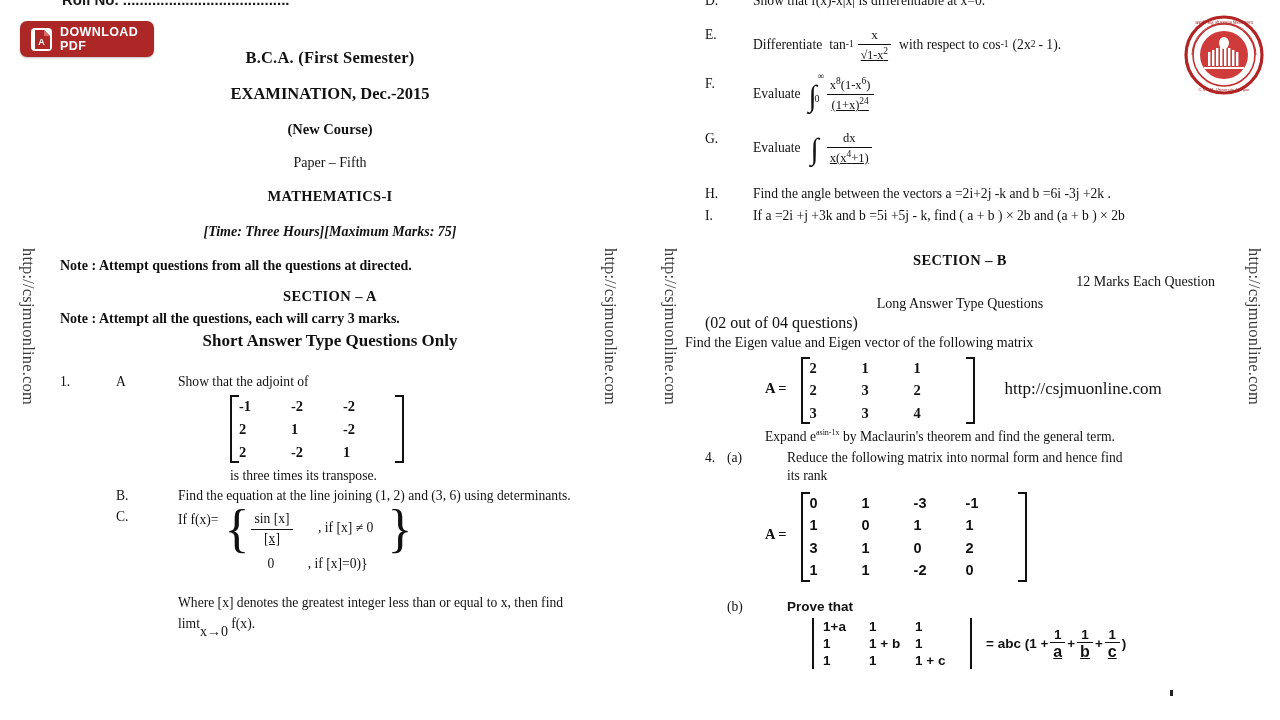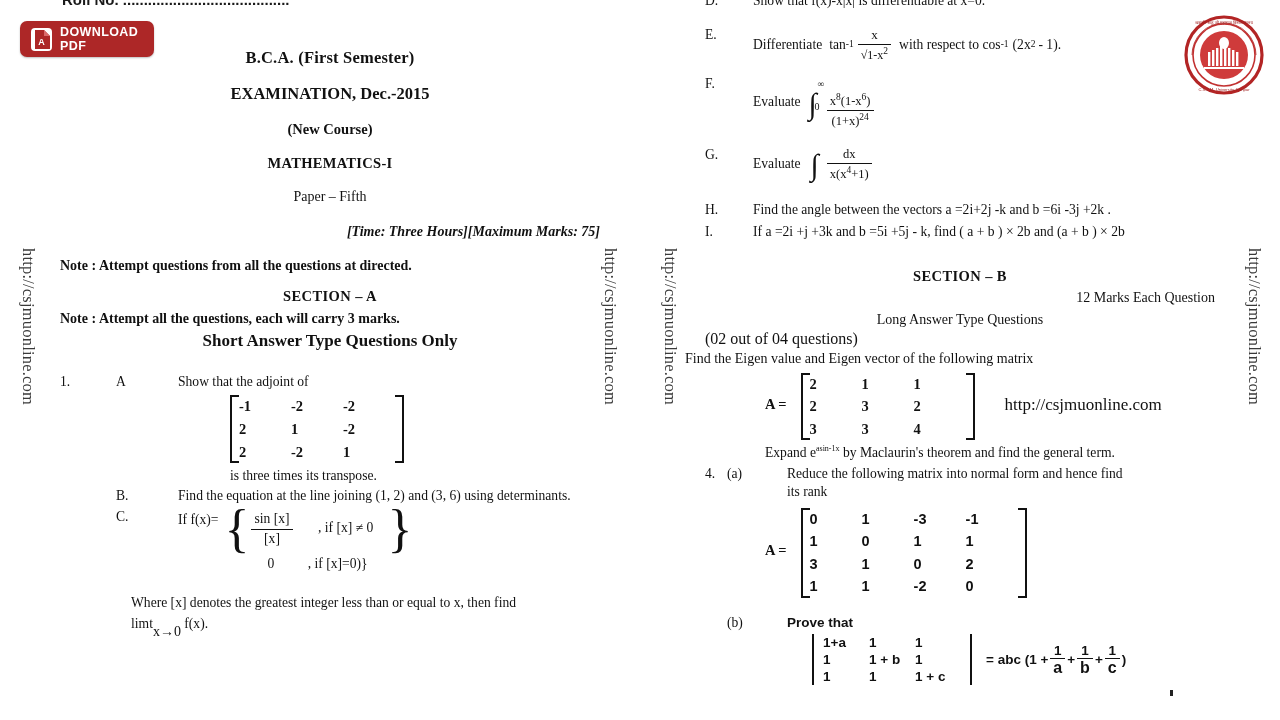--- a/index.html
+++ b/index.html
@@ -49,21 +49,21 @@
   .right-col { position:absolute; left:705px; top:-8px; width:510px; }
 
   .ctr { text-align:center; }
   .hd1 { font-size:16.5px; font-weight:700; letter-spacing:.2px; margin-top:8px; }
   .hd2 { font-size:16.5px; font-weight:700; margin-top:16px; }
   .hd3 { font-size:14.5px; font-weight:700; margin-top:17px; }
   .hd4 { font-size:14px; font-weight:400; margin-top:17px; }
   .hd5 { font-size:14.5px; font-weight:700; margin-top:17px; letter-spacing:.3px;}
 
   .timerow {
-    display:flex; justify-content:flex-end;
+    display:flex; justify-content:center;
     font-style: italic; font-size:14px; font-weight:600;
     margin-top:19px;
   }
   .note { font-size:14px; font-weight:700; margin-top:18px; }
   .sect { text-align:center; font-size:14.5px; font-weight:700; margin-top:14px; letter-spacing:.4px;}
   .note2 { font-size:14px; font-weight:700; margin-top:6px; }
   .satq { text-align:center; font-size:17px; font-weight:700; margin-top:4px; }
 
   
   .q { display:flex; margin-top:7px; font-size:13.6px; line-height:1.35; }
@@ -93,21 +93,21 @@
   .det { display:inline-flex; align-items:stretch;padding-left:12px; }
   .det .bar { width:2px; background:#111; }
   .det .cells { display:table; padding:0 9px; }
   .det .cell { display:table-cell; padding:1px 14px 1px 0; font-size:13.5px;
                font-family:"Liberation Sans", sans-serif; font-weight:700; min-width:46px; }
 
   
   .brace { font-size:52px; line-height:.82; font-weight:300; }
   .frac { display:inline-block; text-align:center; vertical-align:middle; }
   .frac .top { border-bottom:1.4px solid #111; padding:0 3px; display:block; }
-  .frac .bot { display:block; padding:0 3px; }
+  .frac .bot { display:block; padding:0 3px;text-decoration:underline; }
   .fs { font-size:13.6px; }
 
   
   .intg { font-size:30px; line-height:.6; vertical-align:-9px; font-family:"Liberation Serif", serif;}
   .lim2 { font-size:14px; vertical-align:-8px; }
   sup.s { font-size:9.5px; }
 
   
   .wm-v {
     position:absolute;
@@ -158,22 +158,22 @@
       <path d="M14 43 a32 32 0 0 1 64 0" fill="none" stroke="#b32525" stroke-width="0.8"></path>
       <text x="46" y="12" font-size="4.2" fill="#a02020" text-anchor="middle" font-family="Liberation Sans, sans-serif">छत्रपति शाहू जी महाराज विश्वविद्यालय</text>
       <text x="46" y="79" font-size="4.2" fill="#a02020" text-anchor="middle" font-family="Liberation Sans, sans-serif">C.S.J.M. University, Kanpur</text>
     </svg>
   </div>
 
   <div class="left-col">
     <div class="ctr hd1">B.C.A. (First Semester)</div>
     <div class="ctr hd2">EXAMINATION, Dec.-2015</div>
     <div class="ctr hd3">(New Course)</div>
+    <div class="ctr hd4">Paper – Fifth</div>
     <div class="ctr hd5">MATHEMATICS-I</div>
-    <div class="ctr hd4">Paper – Fifth</div>
 
     <div class="timerow">
       <span>[Time: Three Hours]</span>
       <span>[Maximum Marks: 75]</span>
     </div>
 
     <div class="note">Note : Attempt questions from all the questions at directed.</div>
     <div class="sect">SECTION – A</div>
     <div class="note2">Note : Attempt all the questions, each will carry 3 marks.</div>
     <div class="satq">Short Answer Type Questions Only</div>
@@ -232,21 +232,21 @@
             <span style="display:block; margin-top:7px;">
               <span class="fs" style="margin-left:16px;">0</span>
               <span class="fs" style="margin-left:30px;">, if [x]=0)}</span>
             </span>
           </span>
           <span class="brace" style="margin-left:14px;">}</span>
         </span>
       </span>
     </div>
 
-    <div style="margin-left:71px; font-size:13.6px; margin-top:20px; line-height:1.5;">
+    <div style="margin-left:118px; font-size:13.6px; margin-top:20px; line-height:1.5;">
       <div>Where [x] denotes the greatest integer less than or equal to x, then find</div>
       <div>
         <span>limt</span><span class="lim2">x→0</span>
         <span>f(x).</span>
       </div>
     </div>
   </div>
 
   <div class="right-col">
 
@@ -276,21 +276,21 @@
     <div class="q" style="margin-top:12px;">
       <span class="ltr" style="flex:0 0 48px;">F.</span>
       <span class="body" style="display:flex; align-items:center;">
         <span>Evaluate</span>
         <span style="position:relative; margin:0 2px 0 8px;">
           <span class="intg">∫</span>
           <span style="position:absolute; left:9px; top:-14px; font-size:9.5px;">∞</span>
           <span style="position:absolute; left:6px; top:8px; font-size:10px;">0</span>
         </span>
         <span class="frac" style="margin-left:8px;">
-          <span class="top" style="font-size:12.5px;margin-top:16px;"><span>x</span><sup class="s">8</sup><span>(1-x</span><sup class="s">6</sup><span>)</span></span>
+          <span class="top" style="font-size:12.5px;"><span>x</span><sup class="s">8</sup><span>(1-x</span><sup class="s">6</sup><span>)</span></span>
           <span class="bot" style="font-size:12.5px;"><span>(1+x)</span><sup class="s">24</sup></span>
         </span>
       </span>
     </div>
 
     <div class="q" style="margin-top:16px;">
       <span class="ltr" style="flex:0 0 48px;">G.</span>
       <span class="body" style="display:flex; align-items:center;">
         <span>Evaluate</span>
         <span class="intg" style="margin:0 2px 0 10px;">∫</span>

